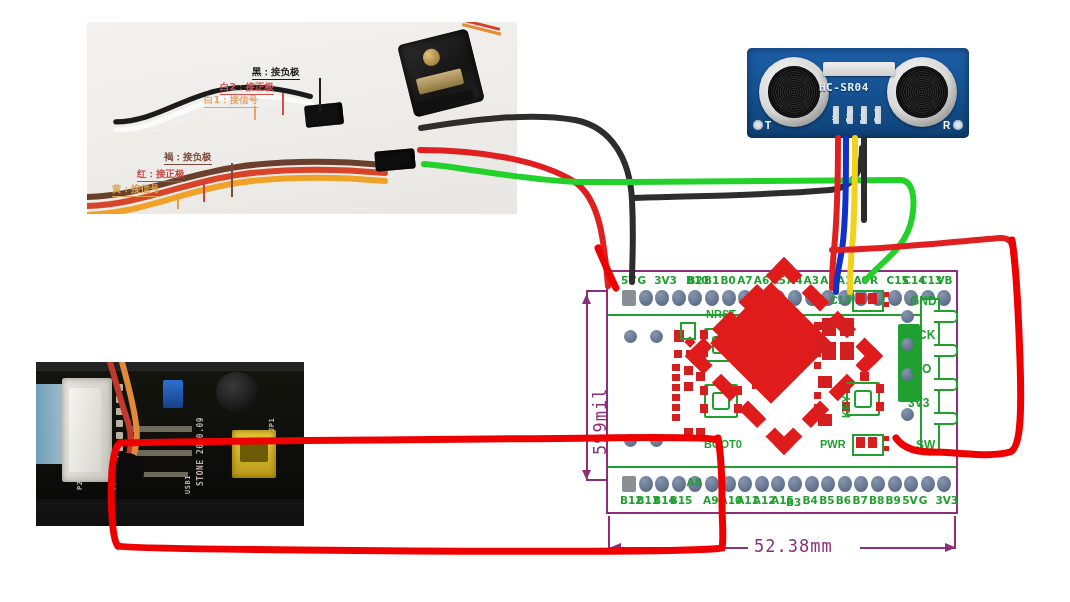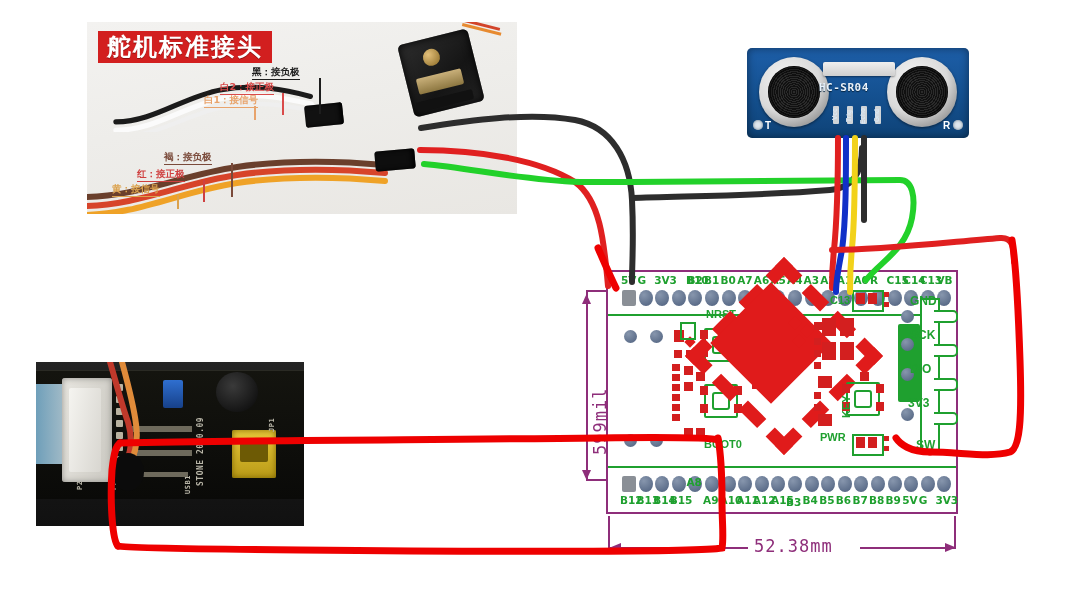--- a/index.html
+++ b/index.html
@@ -159,21 +159,20 @@
   
   #wires{position:absolute;left:0;top:0;width:1070px;height:602px;pointer-events:none;}
 </style>
 </head>
 <body>
 
 <div id="stage">
 
   <div class="photo-servo">
 
-    <div class="servo-title">舵机标准接头</div>
 
     <div class="servo-body">
       <div class="servo-horn"></div>
       <div class="servo-plate"></div>
       <div class="servo-foot"></div>
       <div class="servo-lead"></div>
       <div class="servo-lead2"></div>
     </div>
 
     <svg class="cab-upper" viewBox="0 0 430 130">
@@ -446,21 +445,21 @@
       <div class="bp-diamond" style="left:186px;top:64px;width:10px;height:10px;"></div>
     </div>
 
     <div class="bp-silk" style="left:222px;top:22px;">C13</div>
     <div style="position:absolute;left:244px;top:18px;width:28px;height:18px;border:2px solid #1fa02f;"></div>
     <div class="bp-red" style="left:248px;top:21px;width:9px;height:11px;"></div>
     <div class="bp-red" style="left:260px;top:21px;width:9px;height:11px;"></div>
     <div class="bp-red" style="left:276px;top:20px;width:5px;height:5px;"></div>
     <div class="bp-red" style="left:276px;top:30px;width:5px;height:5px;"></div>
 
-    <div class="bp-silk" style="left:212px;top:159px;">PWR</div>
+    <div class="bp-silk" style="left:212px;top:166px;">PWR</div>
     <div style="position:absolute;left:244px;top:162px;width:28px;height:18px;border:2px solid #1fa02f;"></div>
     <div class="bp-red" style="left:248px;top:165px;width:9px;height:11px;"></div>
     <div class="bp-red" style="left:260px;top:165px;width:9px;height:11px;"></div>
     <div class="bp-red" style="left:276px;top:164px;width:5px;height:5px;"></div>
     <div class="bp-red" style="left:276px;top:174px;width:5px;height:5px;"></div>
 
     <div class="bp-sw" style="left:238px;top:110px;"></div>
     <div class="bp-swpad" style="left:234px;top:112px;"></div>
     <div class="bp-swpad" style="left:268px;top:112px;"></div>
     <div class="bp-swpad" style="left:234px;top:130px;"></div>

